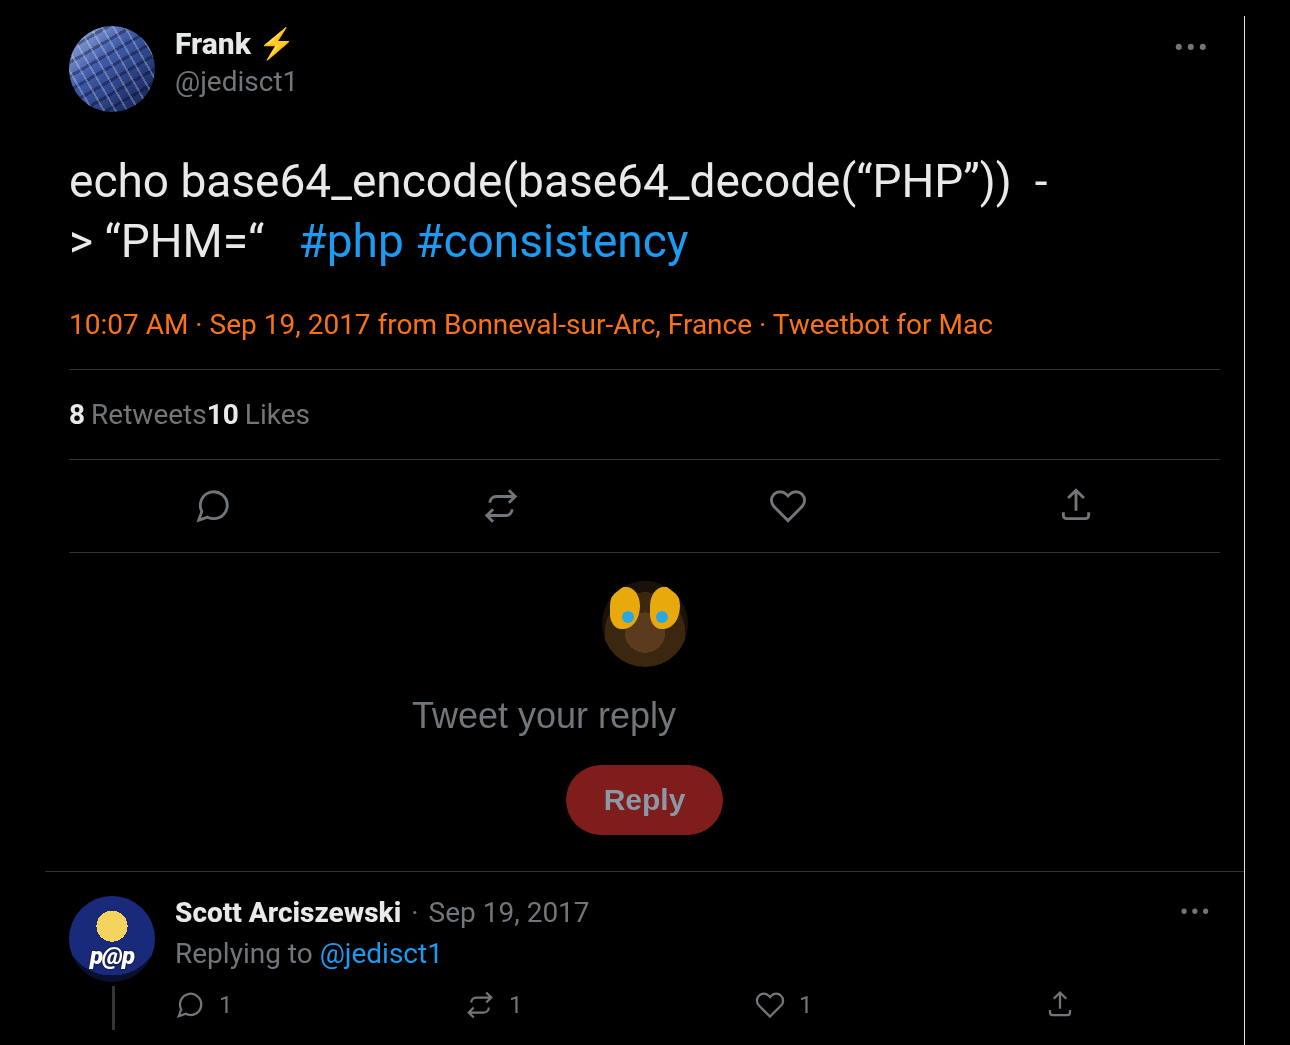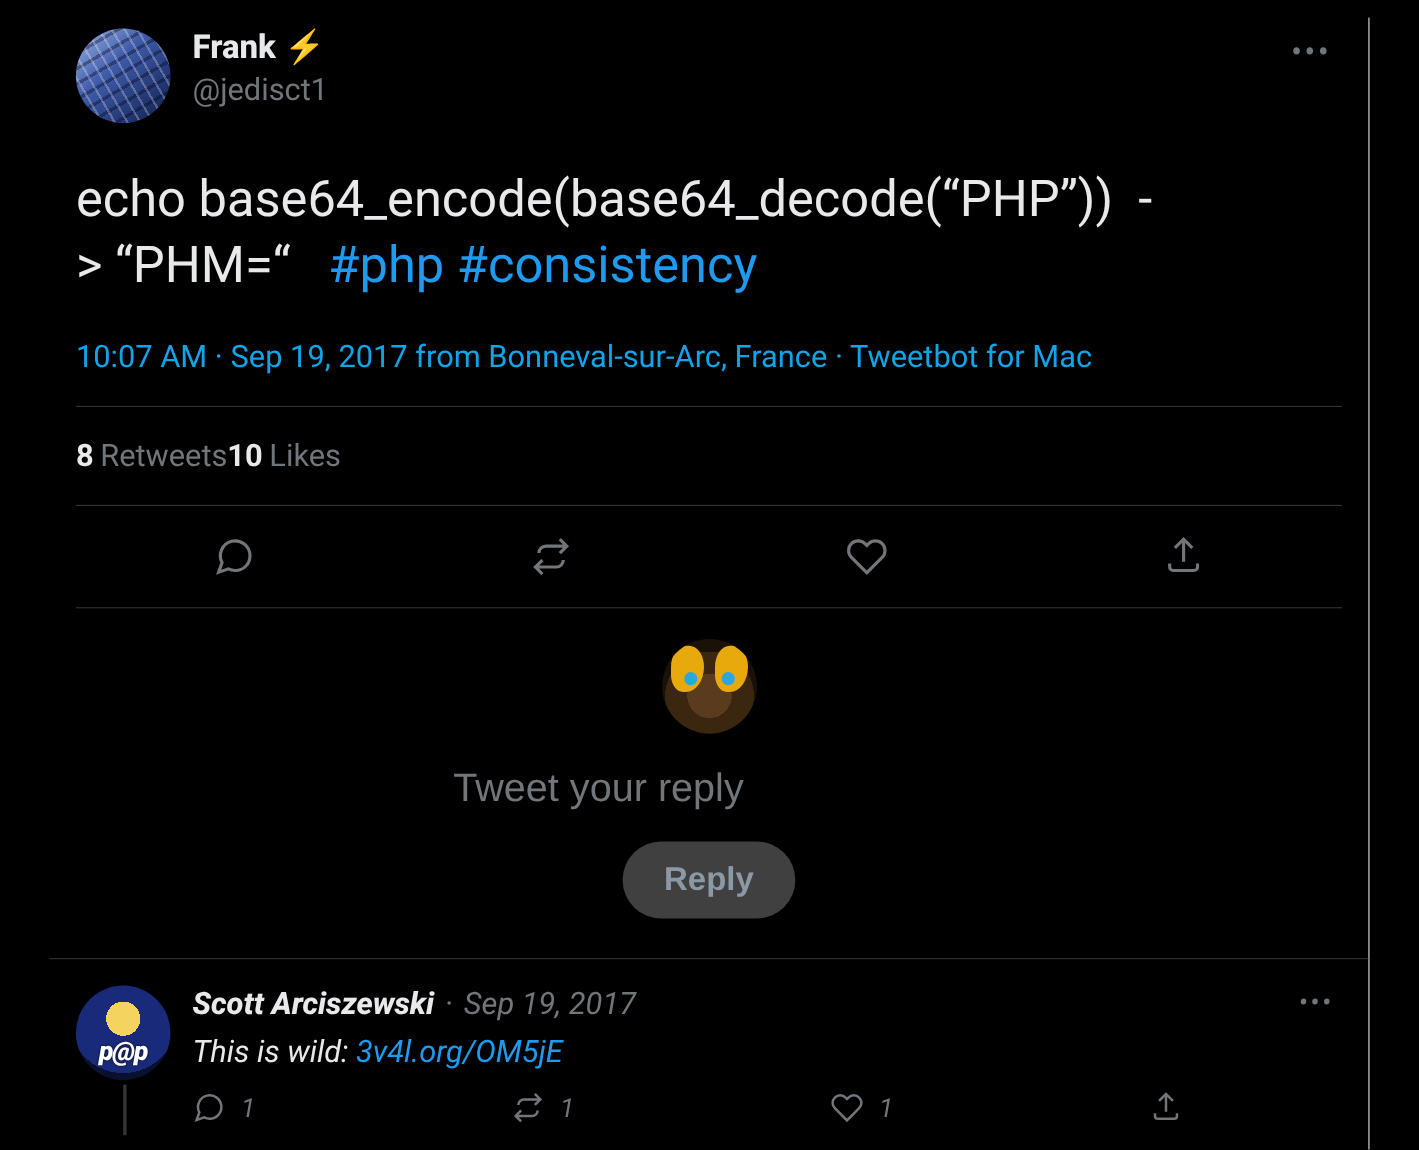--- a/index.html
+++ b/index.html
@@ -45,21 +45,21 @@
   .tweet-text {
     font-size: 46px;
     line-height: 1.3;
     margin-top: 40px;
     color:#e7e9ea;
     font-weight:400;
     word-wrap: break-word;
   }
   .hashtag { color:#1d9bf0; }
   .meta-line {
-    color:#0ea5e9; font-size:28px; margin-top:36px;
+    color:#f97316; font-size:28px; margin-top:36px;
     padding-bottom:28px;
   }
   .divider { border-top:1px solid #2f3336; }
   .stats {
     display:flex; 
     padding:28px 0;
     font-size:28px;
   }
   .stat-num { color:#e7e9ea; font-weight:700; }
   .stat-label { color:#71767b; margin-left:6px;}
@@ -96,21 +96,21 @@
     left:20px; top:30px; width:12px; height:12px;
     background:#2aa7e0; border-radius:50%;
     box-shadow: 34px 0 0 #2aa7e0;
   }
   .reply-input {
     flex:1; background:transparent; border:none; outline:none;
     color:#71767b; font-size:36px;
   }
   .reply-input::placeholder { color:#71767b; }
   .reply-button {
-    background:#404040; color:#8b98a5;
+    background:#7f1d1d; color:#8b98a5;
     border:none; border-radius:9999px;
     padding:18px 38px; font-size:30px; font-weight:700;
     cursor:pointer;
   }
   .thin-sep { border-top:1px solid #2f3336; }
   
   .reply-tweet {
     display:flex; padding:24px 24px 0 24px; gap:20px;
     position:relative;
   }
@@ -126,21 +126,21 @@
     text-shadow:0 0 2px #000;
   }
   .reply-avatar::before{
     content:"π"; position:absolute; left:0; right:0; top:2px;
     text-align:center; color:#f4d35e; font-size:36px; font-style:italic; font-family:serif;
   }
   .thread-line {
     position:absolute; left:67px; top:114px; bottom:0;
     width:3px; background:#333639;
   }
-  .reply-body { flex:1;font-style:italic; }
+  .reply-body { flex:1; }
   .reply-head {
     display:flex; align-items:center; gap:10px; font-size:28px;
   }
   .reply-name { color:#e7e9ea; font-weight:800;}
   .reply-handle { color:#71767b;}
   .replying-to { color:#71767b; font-size:28px; margin-top:8px;}
   .replying-to .hl { color:#1d9bf0;}
   .reply-text { font-size:28px; margin-top:10px; color:#e7e9ea;}
   .reply-text .lnk { color:#1d9bf0;}
   .reply-actions {
@@ -228,22 +228,22 @@
   <div class="reply-tweet">
     <div class="reply-avatar"></div>
     <div class="thread-line"></div>
     <div class="reply-body">
       <div class="reply-head">
         <span class="reply-name">Scott Arciszewski</span>
         <span class="reply-handle"> · </span>
         <span class="reply-handle">Sep 19, 2017</span>
         <span class="reply-more">•••</span>
       </div>
-      <div class="reply-text">
-        <span>This is wild: </span><span class="lnk">3v4l.org/OM5jE</span>
+      <div class="replying-to">
+        <span>Replying to </span><span class="hl">@jedisct1</span>
       </div>
       <div class="reply-actions">
         <div class="ract">
           <svg viewBox="0 0 24 24">
               <path d="M21 11.5a8.38 8.38 0 0 1-8.5 8.5 8.5 8.5 0 0 1-3.9-.95L3 21l1.95-5.6A8.5 8.5 0 1 1 21 11.5z"></path>
             </svg>
           <span>1</span>
         </div>
         <div class="ract">
           <svg viewBox="0 0 24 24">

